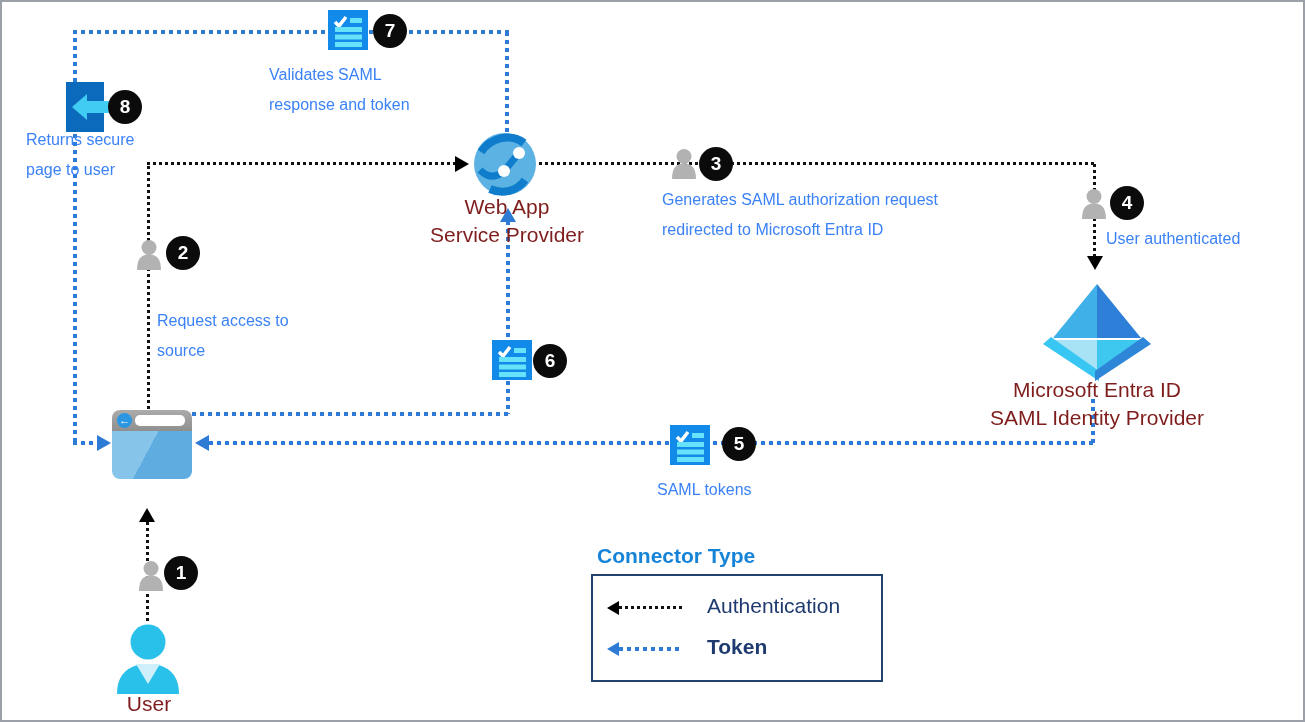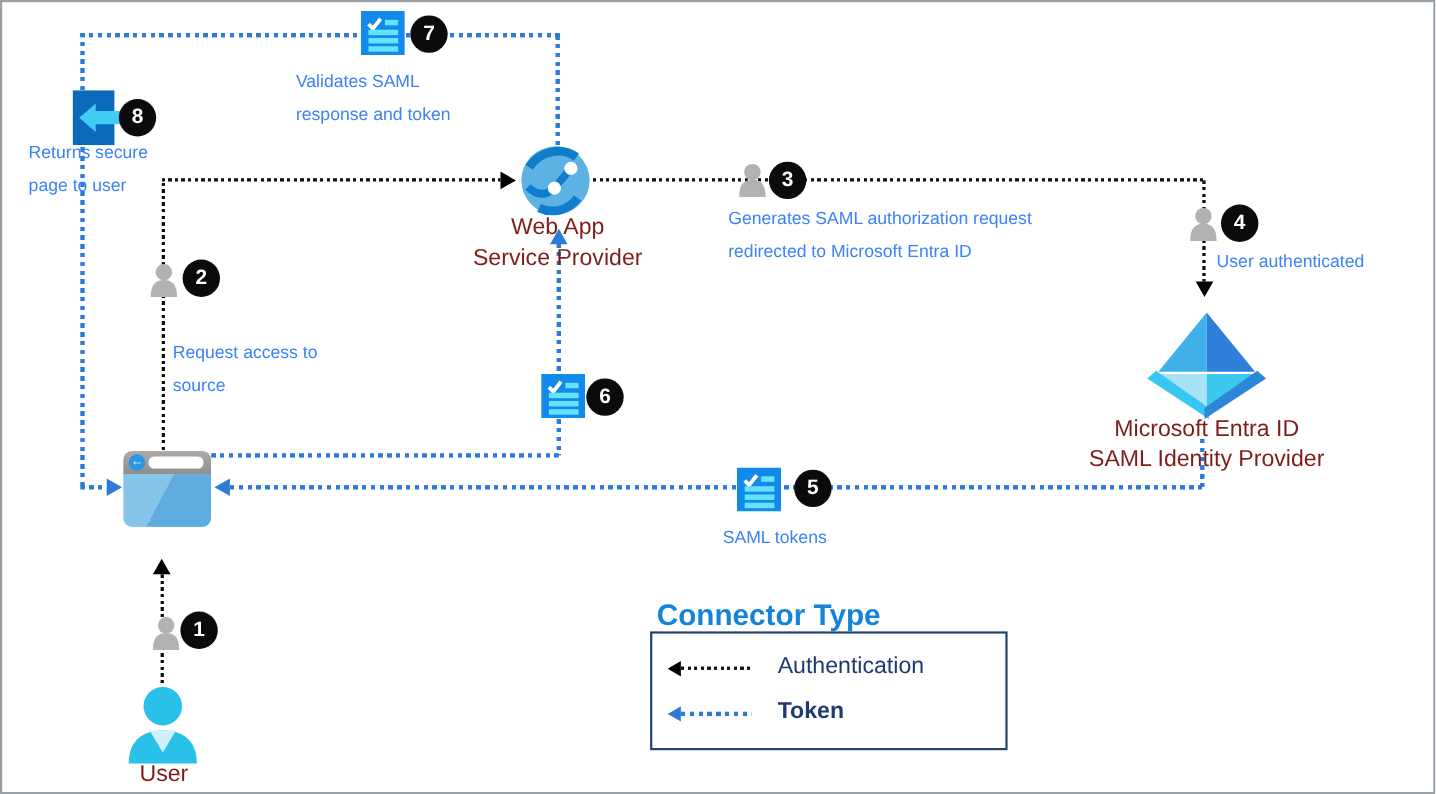--- a/index.html
+++ b/index.html
@@ -31,22 +31,22 @@
   .badge{position:absolute;width:34px;height:34px;border-radius:50%;background:#0b0b0b;
          color:#fff;font-size:19px;font-weight:bold;display:flex;align-items:center;justify-content:center;}
   
   .browser{position:absolute;left:110px;top:408px;width:80px;height:69px;border-radius:8px;overflow:hidden;}
   .browser .bar{height:21px;background:linear-gradient(#ababab,#8f8f8f);position:relative;}
   .browser .back{position:absolute;left:5px;top:3px;width:15px;height:15px;border-radius:50%;background:#2b97e2;
                  color:#fff;font-size:11px;line-height:15px;text-align:center;font-weight:bold;}
   .browser .addr{position:absolute;left:23px;top:5px;width:50px;height:11px;background:#fff;border-radius:5px;}
   .browser .page{height:48px;background:linear-gradient(118deg,#86c4ea 0 44%,#5fade0 44%);}
   
-  .legend-box{position:absolute;left:589px;top:572px;width:288px;height:104px;border:2px solid #24426e;background:#fff;padding-left:33px;}
-  .legend-title{position:absolute;left:595px;top:542px;color:#1584d8;font-size:27px;font-weight:bold;}
+  .legend-box{position:absolute;left:589px;top:572px;width:288px;height:104px;border:2px solid #24426e;background:#fff;}
+  .legend-title{position:absolute;left:595px;top:542px;color:#1584d8;font-size:21px;font-weight:bold;}
   .legend-label{position:absolute;left:114px;color:#1e3a6e;font-size:21px;}
   svg{position:absolute;display:block;}
 </style>
 </head>
 <body>
 
 <div id="stage">
 
   <div class="dh blue" style="left:71px;top:28px;width:436px;"></div>
   <div class="dv blue" style="left:71px;top:28px;height:413px;"></div>

